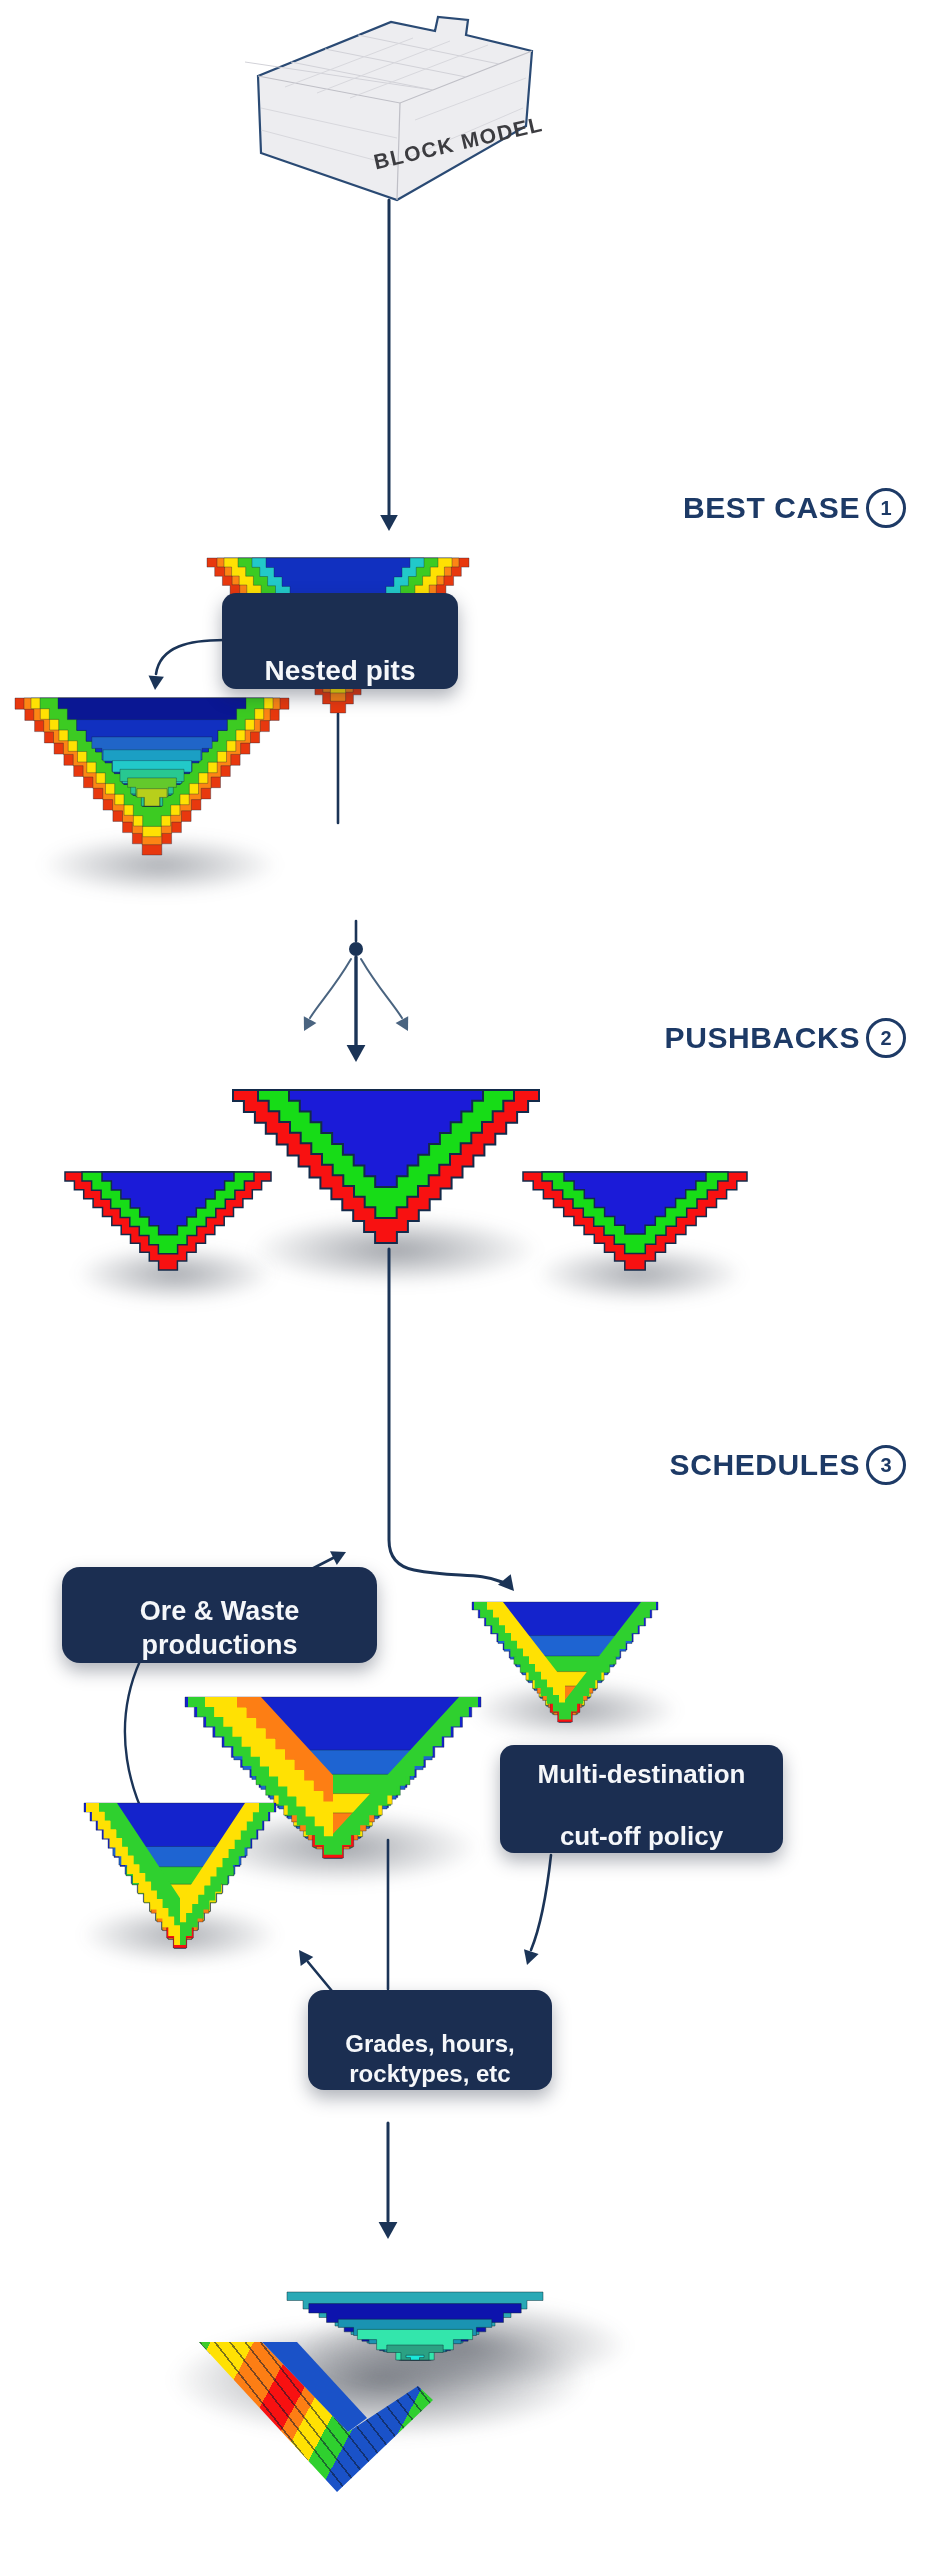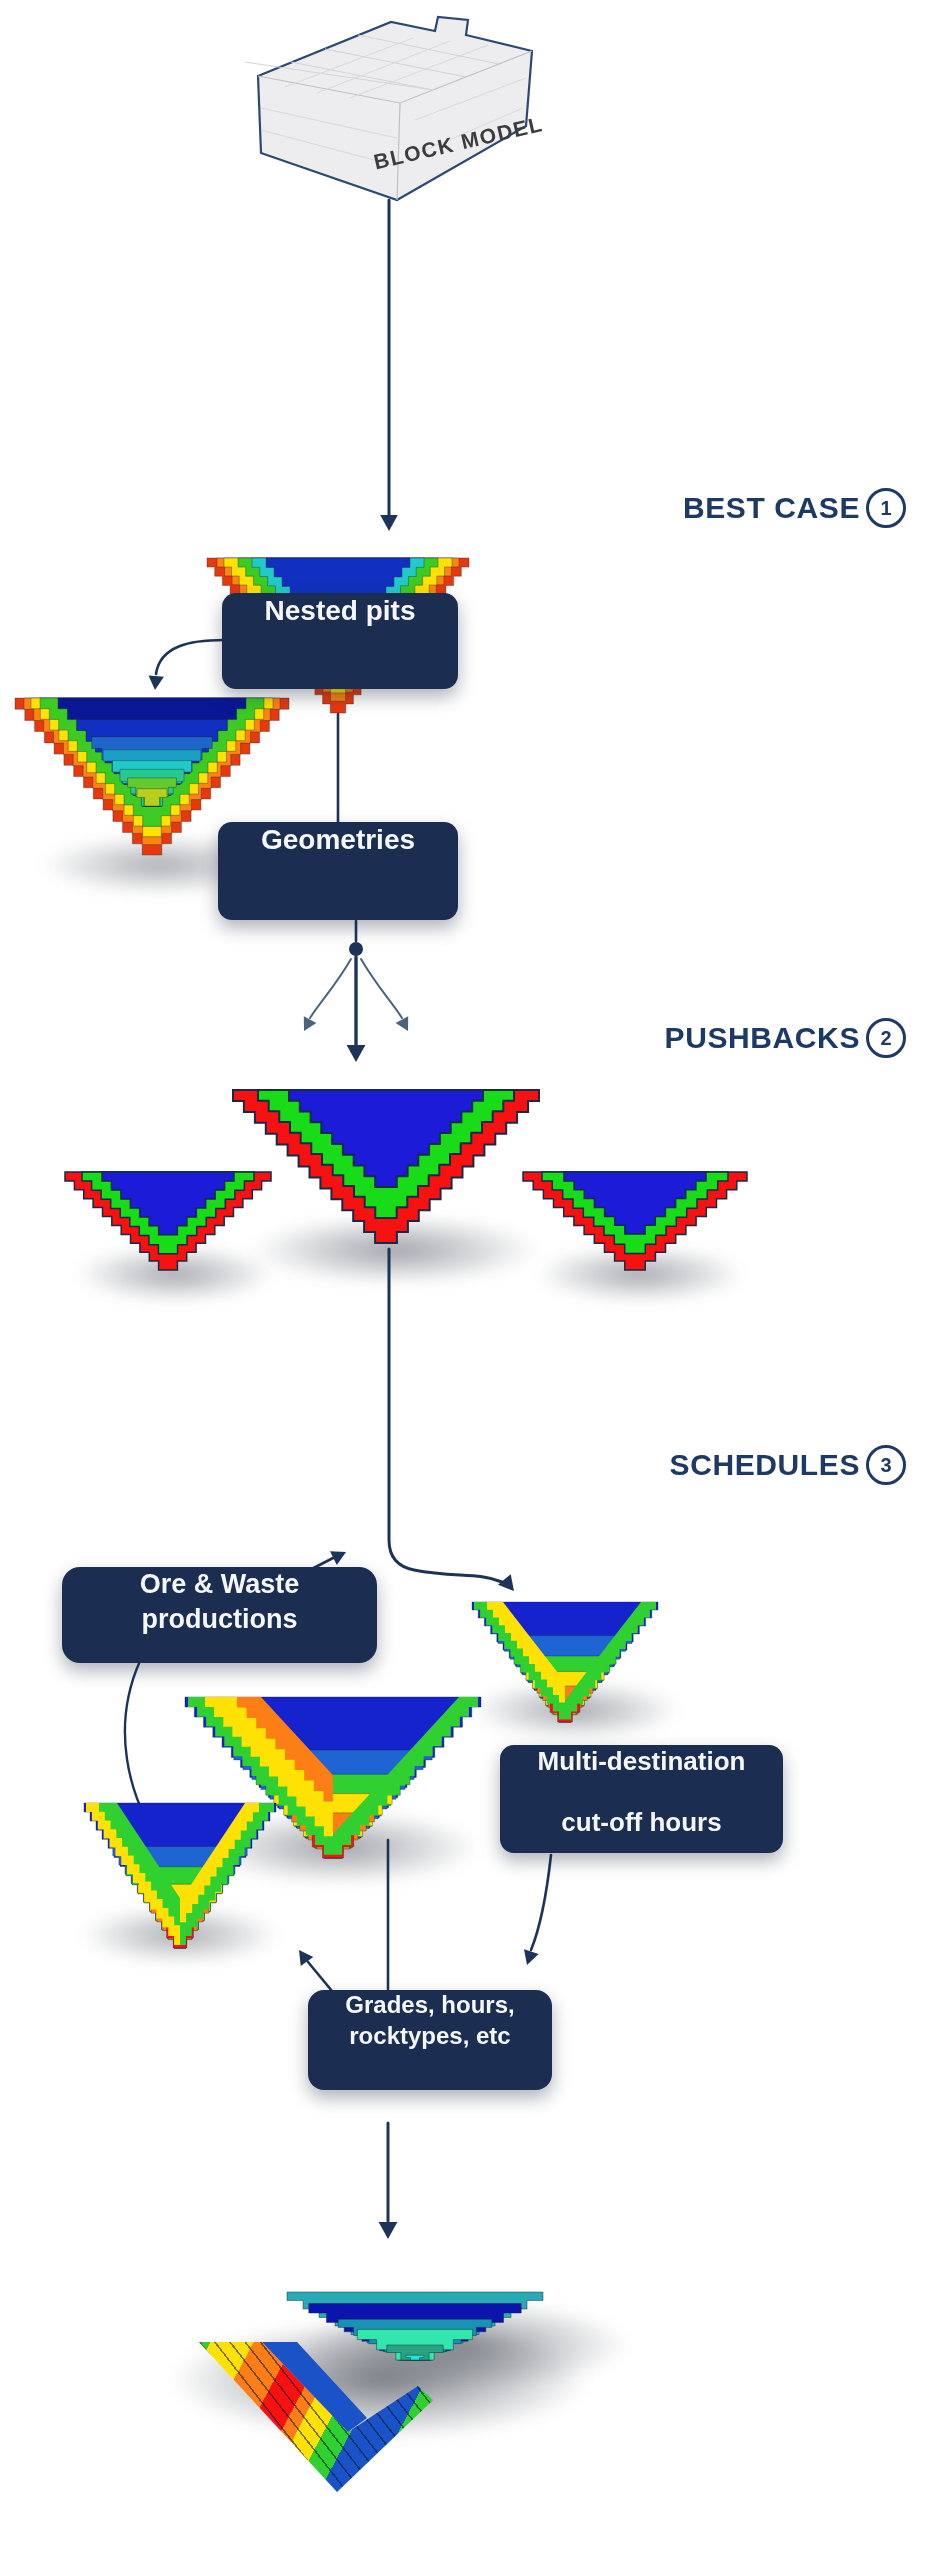--- a/index.html
+++ b/index.html
@@ -5,21 +5,21 @@
   html,body{margin:0;padding:0;background:#ffffff;}
   body{font-family:"Liberation Sans", sans-serif;}
   .canvas{position:relative;width:933px;height:2560px;background:#ffffff;overflow:hidden;}
   svg.layer{position:absolute;left:0;top:0;}
   .blob{position:absolute;filter:blur(7px);pointer-events:none;}
   .flow-box{
     position:absolute;
     background:var(--c-box,#1b2e51);
     color:#f5f7fa;
     border-radius:14px;
-    display:flex;flex-direction:column;align-items:center;justify-content:flex-start;
+    display:flex;flex-direction:column;align-items:center;justify-content:flex-end;
     font-weight:700;text-align:center;line-height:1.28;
     box-shadow:0 8px 18px rgba(25,35,55,.35);
   }
   .step-label{
     position:absolute;right:27px;
     display:flex;align-items:center;gap:6px;
     font-weight:800;font-size:30px;letter-spacing:.6px;
     color:var(--c-label,#1d3a66);
   }
   .badge{
@@ -194,32 +194,29 @@
   <div class="hp">
     <div class="hp-base"></div>
     <div class="hp-blue"></div>
     <div class="hp-hatch"></div>
   </div>
 
   <div class="flow-box" style="left:222px;top:593px;width:236px;height:96px;font-size:28px;">
     <span>Nested pits</span>
   </div>
 
-  <div class="flow-box" style="left:218px;top:822px;width:240px;height:98px;font-size:28px;">
-    <span>Geometries</span>
-  </div>
 
   <div class="flow-box" style="left:62px;top:1567px;width:315px;height:96px;font-size:27px;border-radius:18px;">
     <span>Ore &amp; Waste</span>
     <span>productions</span>
   </div>
 
   <div class="flow-box" style="left:500px;top:1745px;width:283px;height:108px;font-size:26px;gap:28px;">
     <span>Multi-destination</span>
-    <span>cut-off hours</span>
+    <span>cut-off policy</span>
   </div>
 
   <div class="flow-box" style="left:308px;top:1990px;width:244px;height:100px;font-size:24px;border-radius:16px;">
     <span>Grades, hours,</span>
     <span>rocktypes, etc</span>
   </div>
 
   <div class="step-label" style="top:488px;">
     <span>BEST CASE</span>
     <span class="badge">1</span>

